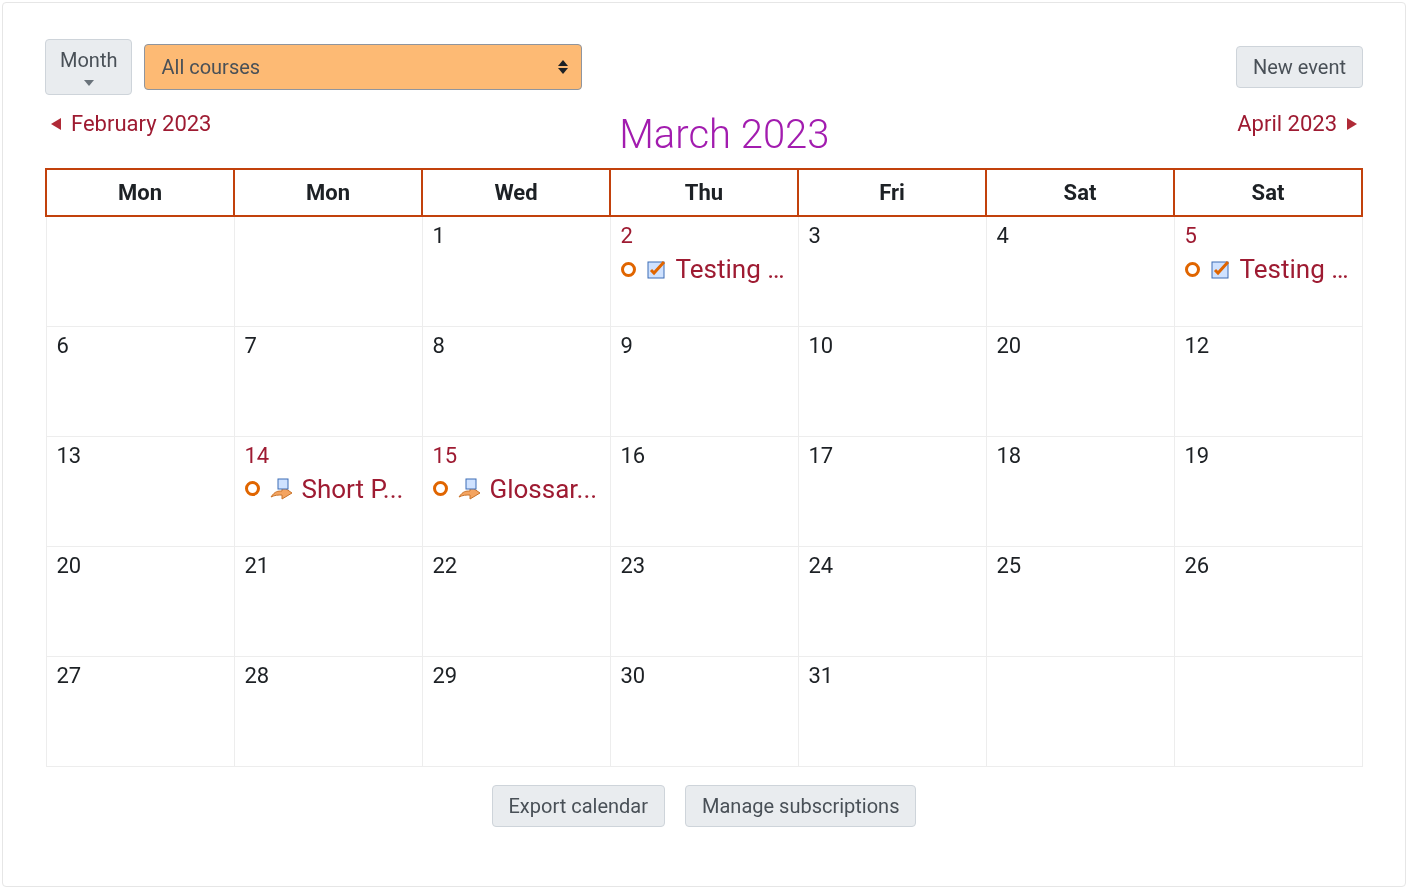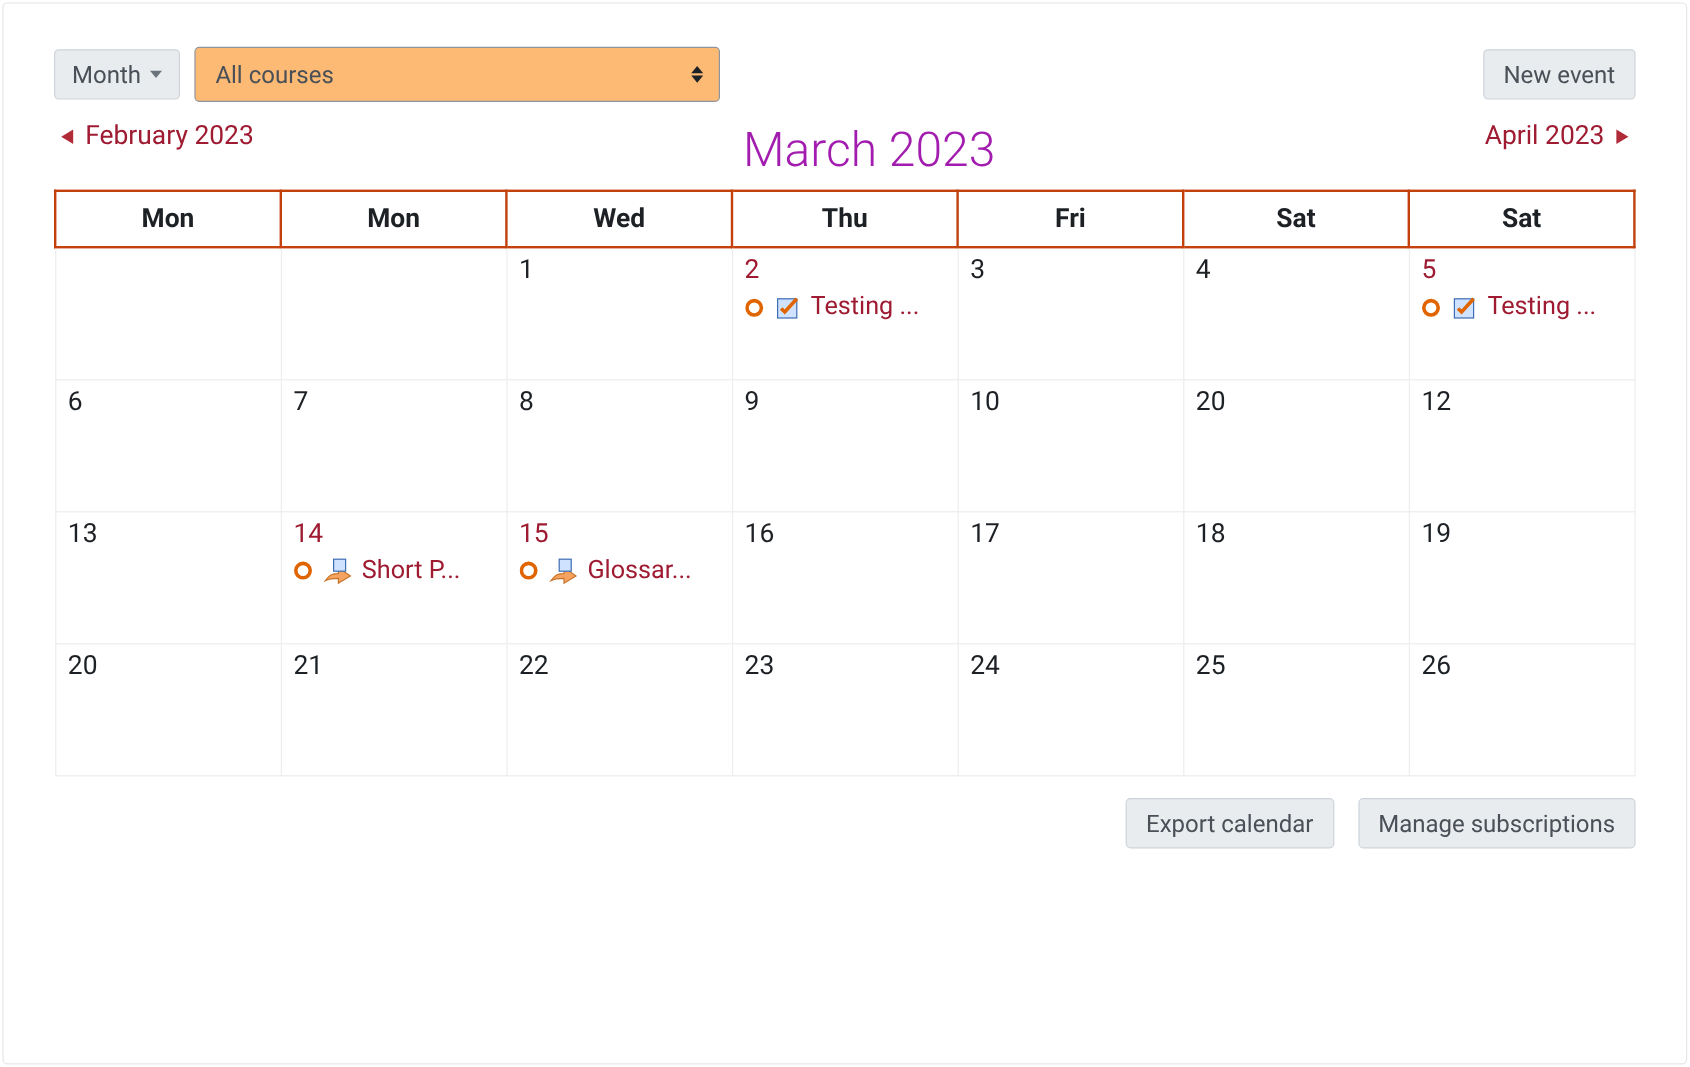--- a/index.html
+++ b/index.html
@@ -30,20 +30,21 @@
     border: 1px solid #ced4da;
     border-radius: 4px;
     padding: 8px 16px;
     font-size: 20px;
     color: #495057;
     cursor: pointer;
     display: inline-flex;
     align-items: center;
     gap: 8px;
     font-family: inherit;
+    flex-direction: column;
   }
   .btn-toggle { padding: 8px 14px; }
   .caret-down {
     width: 0; height: 0;
     border-left: 5px solid transparent;
     border-right: 5px solid transparent;
     border-top: 6px solid #6a737b;
     display: inline-block;
   }
   .select-wrap {
@@ -141,35 +142,35 @@
     display: flex;
     align-items: center;
     gap: 8px;
     margin-top: 6px;
     white-space: nowrap;
     overflow: hidden;
     cursor: pointer;
   }
   .event-text {
     color: #9e1b32;
-    font-size: 21px;
+    font-size: 26px;
     overflow: hidden;
     text-overflow: ellipsis;
   }
   .ring {
     width: 15px; height: 15px;
     border: 3px solid #e06500;
     border-radius: 50%;
     flex-shrink: 0;
   }
   .icon-svg { flex-shrink: 0; }
 
   .footer-actions {
     display: flex;
-    justify-content: flex-end;
+    justify-content: center;
     gap: 20px;
     margin-top: 18px;
   }
 </style>
 </head>
 <body>
 
 <div class="outer">
 
   <div class="toolbar">
@@ -332,20 +333,39 @@
           <td>
             <div class="daynum">24</div>
           </td>
           <td>
             <div class="daynum">25</div>
           </td>
           <td>
             <div class="daynum">26</div>
           </td>
         </tr>
+        <tr>
+          <td>
+            <div class="daynum">27</div>
+          </td>
+          <td>
+            <div class="daynum">28</div>
+          </td>
+          <td>
+            <div class="daynum">29</div>
+          </td>
+          <td>
+            <div class="daynum">30</div>
+          </td>
+          <td>
+            <div class="daynum">31</div>
+          </td>
+          <td></td>
+          <td></td>
+        </tr>
       </tbody>
   </table>
 
   <div class="footer-actions">
     <button class="btn">
       <span>Export calendar</span>
     </button>
     <button class="btn">
       <span>Manage subscriptions</span>
     </button>

